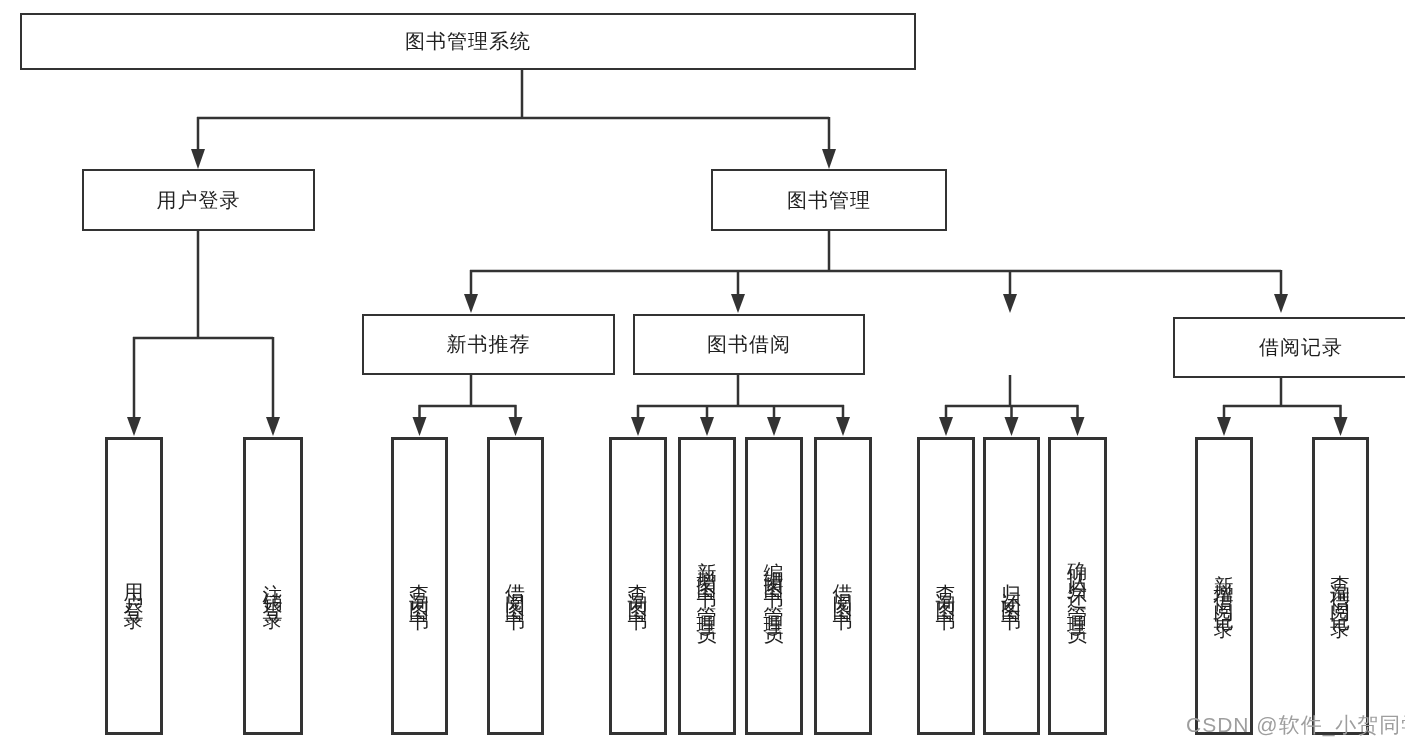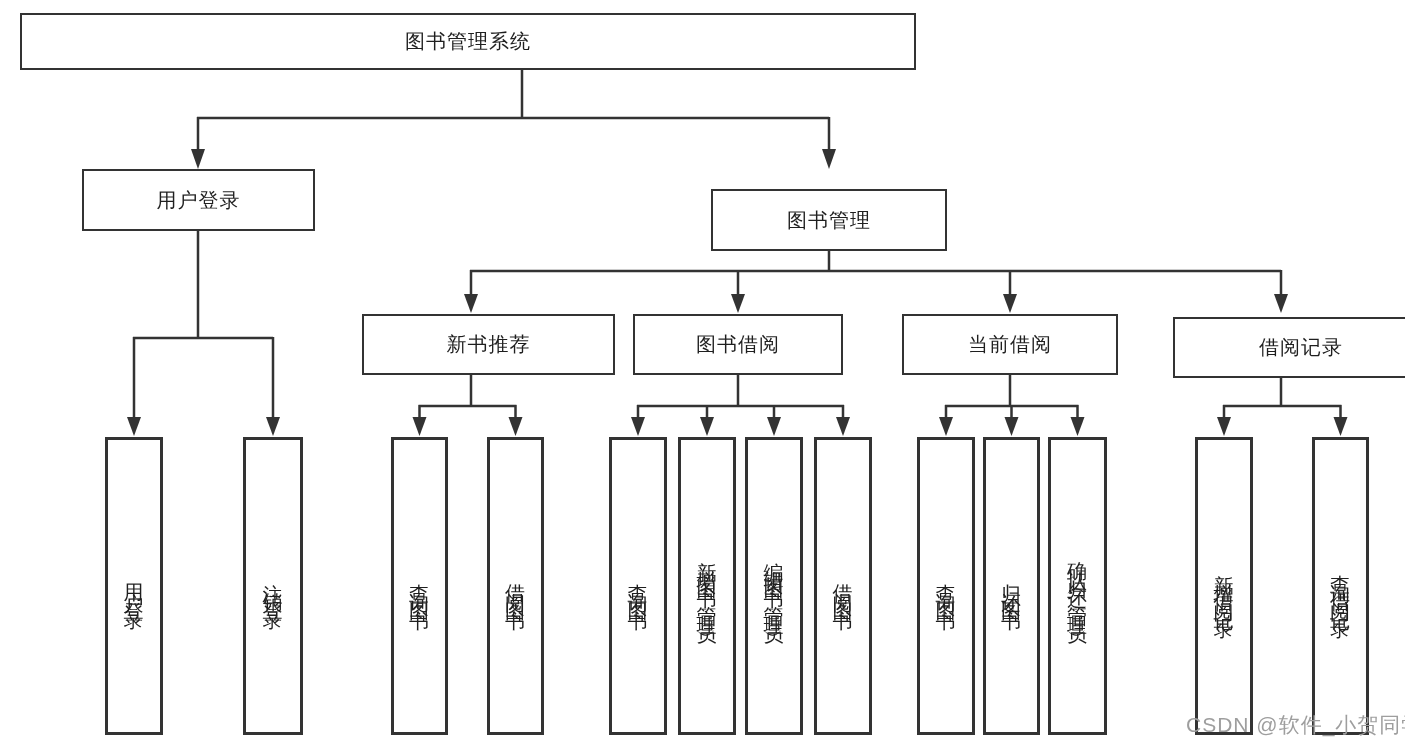--- a/index.html
+++ b/index.html
@@ -104,32 +104,29 @@
     </g>
   </svg>
 
   <div class="box" style="left:20px;top:13px;width:896px;height:57px;">
     <span>图书管理系统</span>
   </div>
 
   <div class="box" style="left:82px;top:169px;width:233px;height:62px;">
     <span>用户登录</span>
   </div>
-  <div class="box" style="left:711px;top:169px;width:236px;height:62px;margin-top:20px;">
+  <div class="box" style="left:711px;top:169px;width:236px;height:62px;">
     <span>图书管理</span>
   </div>
 
   <div class="box" style="left:362px;top:314px;width:253px;height:61px;">
     <span>新书推荐</span>
   </div>
-  <div class="box" style="left:633px;top:314px;width:210px;height:61px;">
+  <div class="box" style="left:633px;top:314px;width:232px;height:61px;">
     <span>图书借阅</span>
-  </div>
-  <div class="box" style="left:902px;top:314px;width:216px;height:61px;">
-    <span>当前借阅</span>
   </div>
   <div class="box" style="left:1173px;top:317px;width:256px;height:61px;">
     <span>借阅记录</span>
   </div>
 
   <div class="box leaf" style="left:105px;top:437px;width:58px;height:298px;">
     <span class="vtext">用户登录</span>
   </div>
   <div class="box leaf" style="left:243px;top:437px;width:60px;height:298px;">
     <span class="vtext">注销登录</span>

